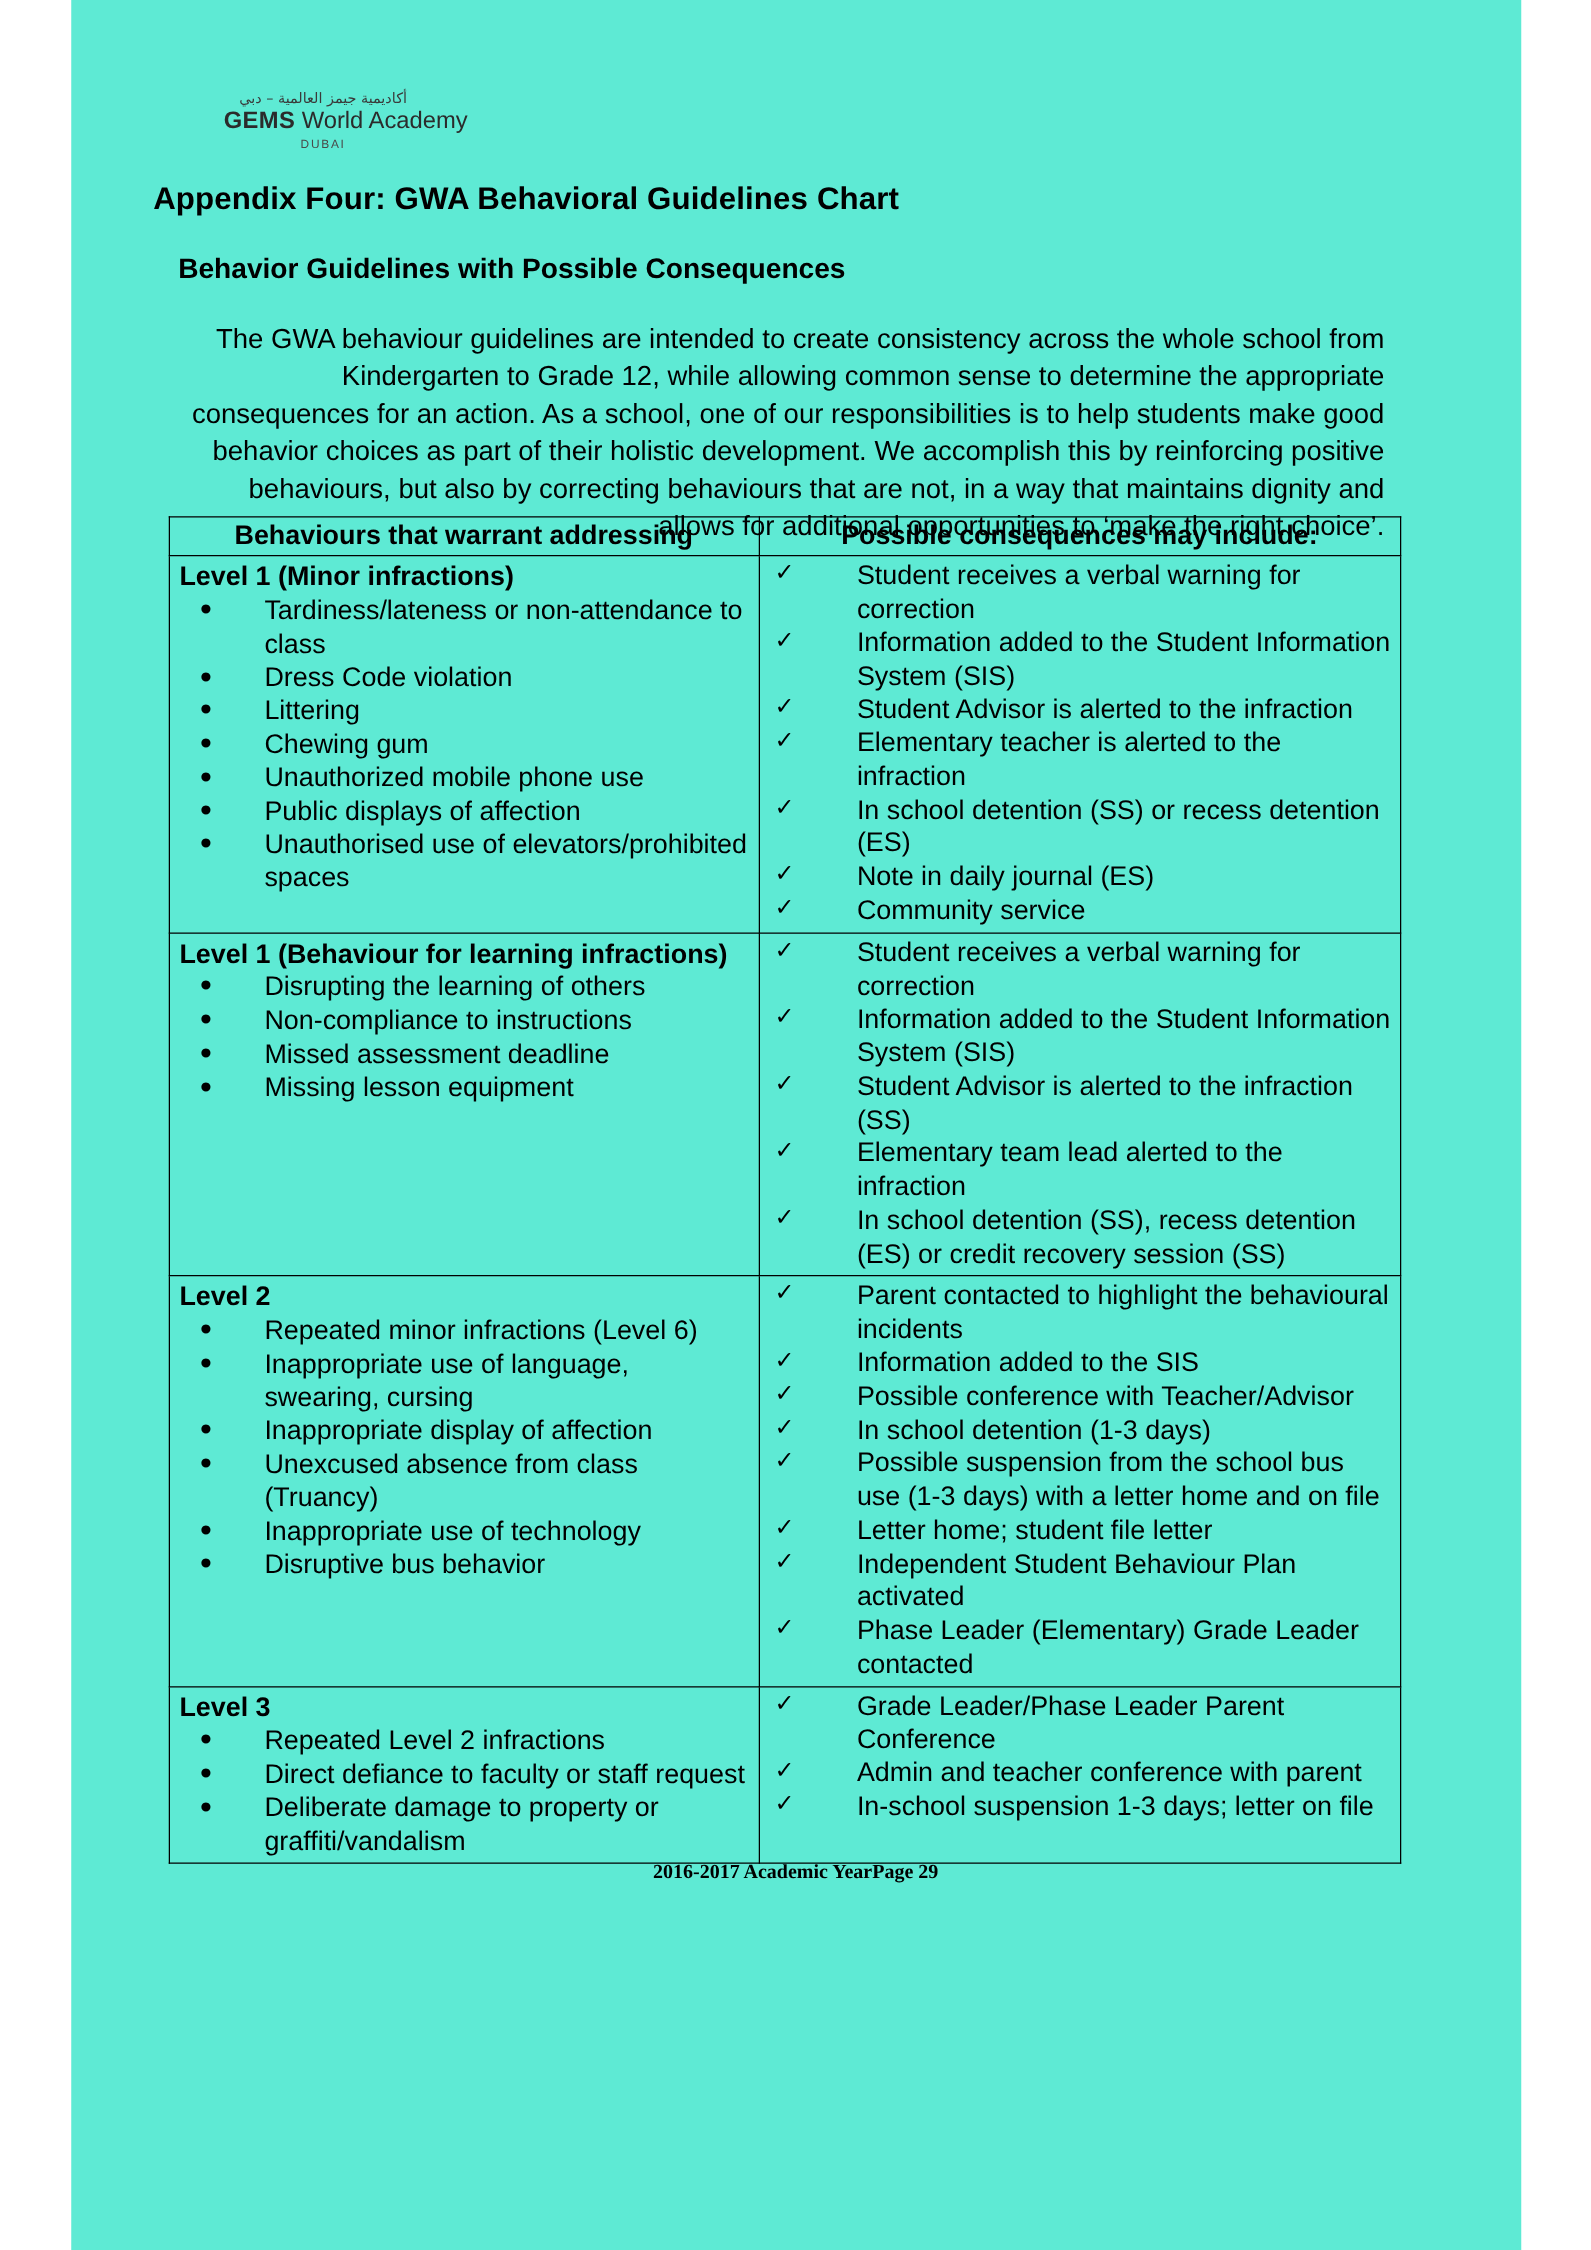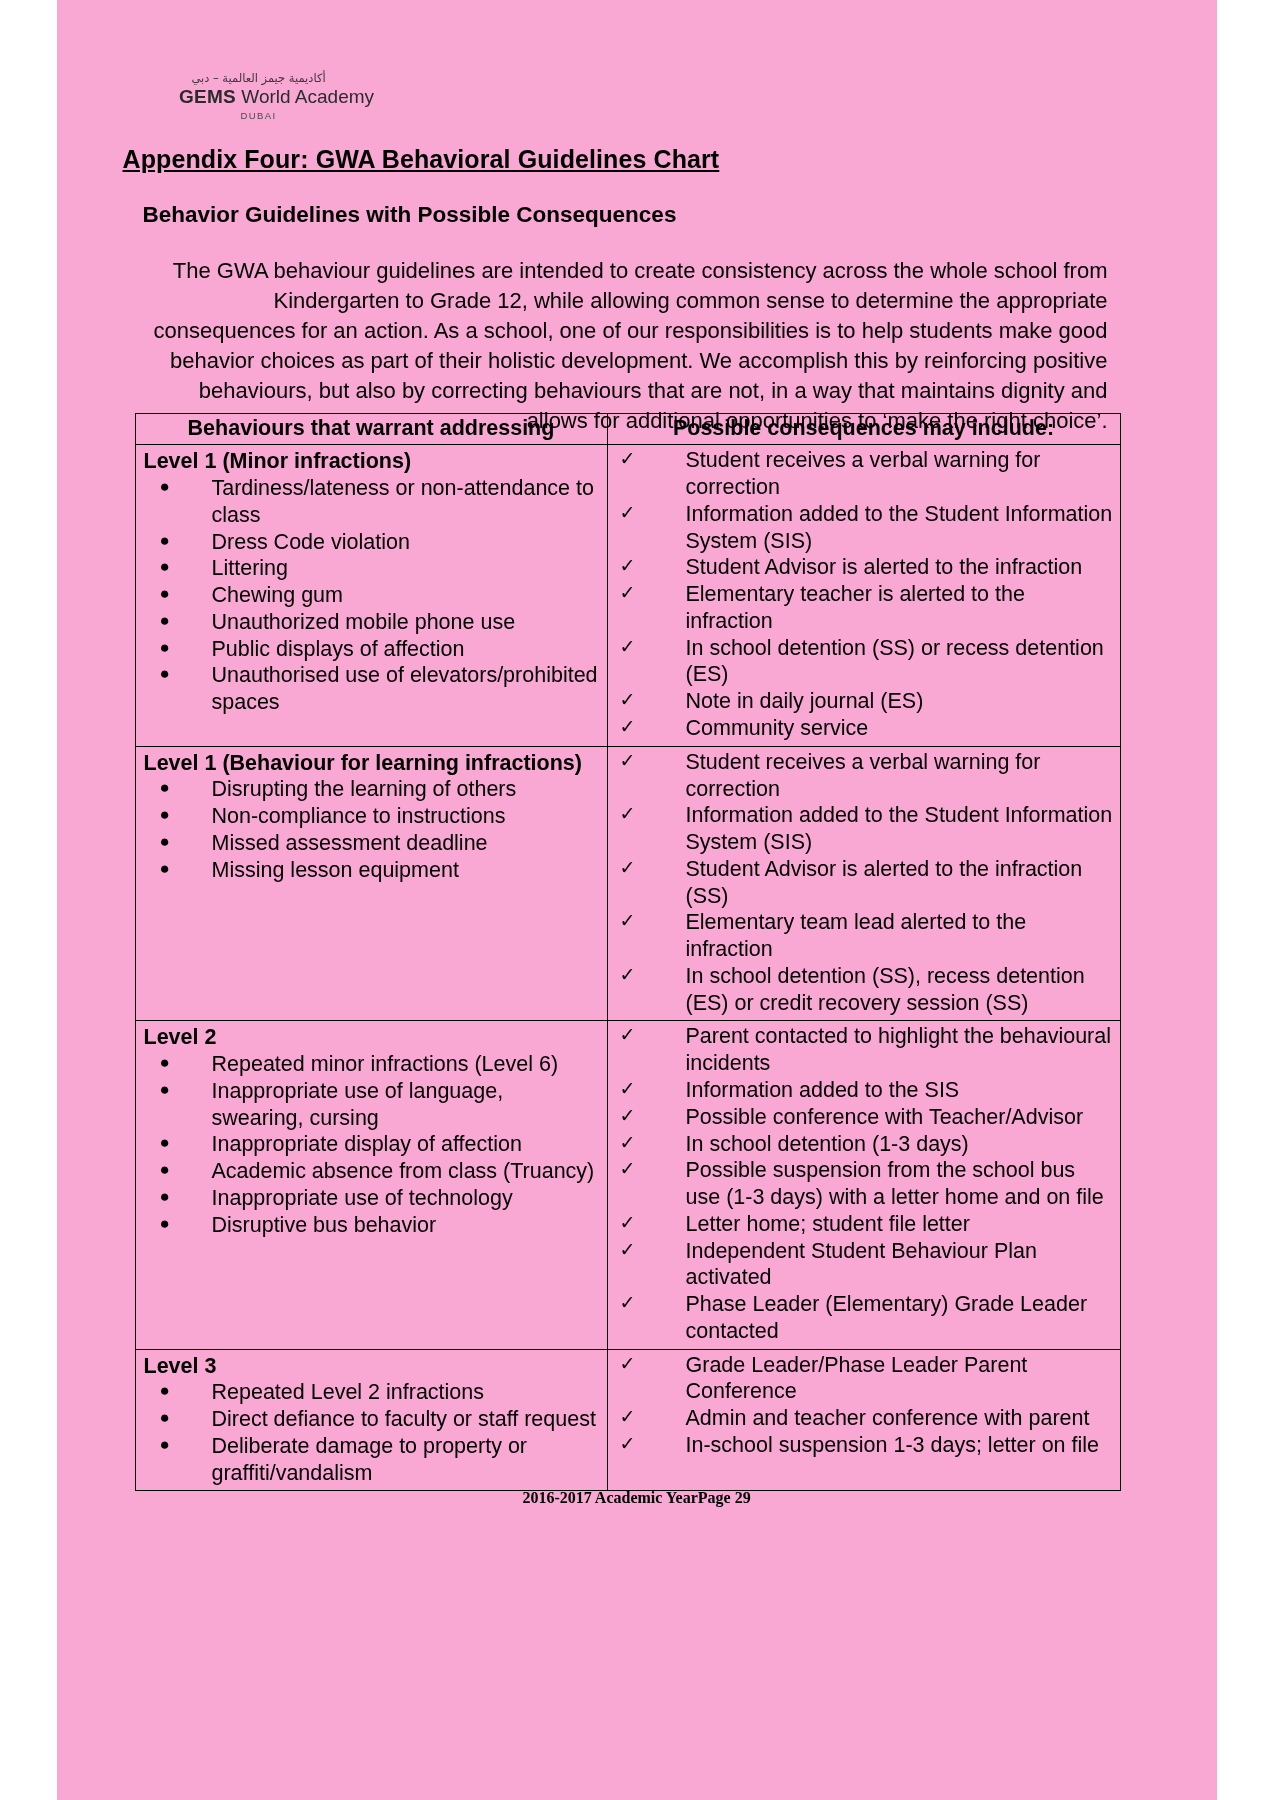--- a/index.html
+++ b/index.html
@@ -9,21 +9,21 @@
   }
   body {
     font-family: "Liberation Sans", sans-serif;
     color: #000000;
   }
   .page {
     position: relative;
     width: 1160px;
     height: 1800px;
     margin: 0 auto;
-    background: #f9a8d4;
+    background: #5eead4;
     box-sizing: border-box;
     overflow: hidden;
   }
 
   
   .logo-block {
     position: absolute;
     left: 72px;
     top: 72px;
     width: 260px;
@@ -61,21 +61,20 @@
 
   
   .appendix-title {
     position: absolute;
     left: 66px;
     top: 128px;
     font-size: 25px;
     font-weight: bold;
     letter-spacing: 0.1px;
     white-space: nowrap;
-    text-decoration: underline;
   }
   .sub-heading {
     position: absolute;
     left: 86px;
     top: 183px;
     font-size: 22.5px;
     font-weight: bold;
     white-space: nowrap;
   }
   .intro {
@@ -256,21 +255,21 @@
           </td>
         </tr>
         <tr>
           <td>
             <div class="cell-inner">
               <div class="level-title">Level 2</div>
               <ul class="items bullets">
                 <li><span class="marker">●</span><span>Repeated minor infractions (Level 6)</span></li>
                 <li><span class="marker">●</span><span>Inappropriate use of language, swearing, cursing</span></li>
                 <li><span class="marker">●</span><span>Inappropriate display of affection</span></li>
-                <li><span class="marker">●</span><span>Academic absence from class (Truancy)</span></li>
+                <li><span class="marker">●</span><span>Unexcused absence from class (Truancy)</span></li>
                 <li><span class="marker">●</span><span>Inappropriate use of technology</span></li>
                 <li><span class="marker">●</span><span>Disruptive bus behavior</span></li>
               </ul>
             </div>
           </td>
           <td>
             <div class="cell-inner right">
               <ul class="items checks">
                 <li><span class="marker">✓</span><span>Parent contacted to highlight the behavioural incidents</span></li>
                 <li><span class="marker">✓</span><span>Information added to the SIS</span></li>

